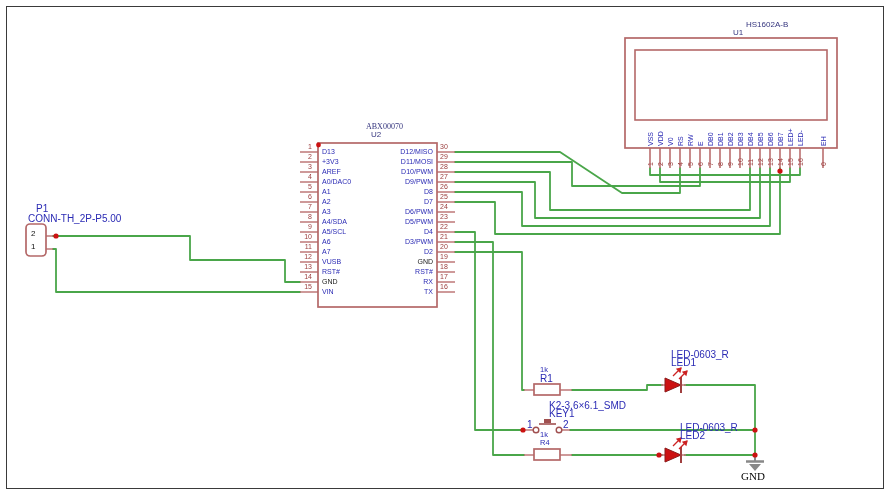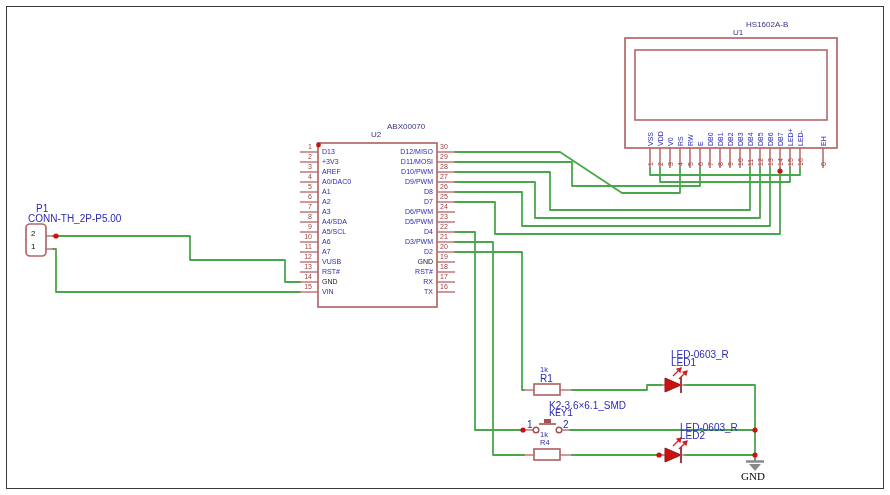--- a/index.html
+++ b/index.html
@@ -133,34 +133,34 @@
       <circle cx="755" cy="455" r="2.6"></circle>
       <circle cx="780" cy="171" r="2.6"></circle>
     </g>
   </svg>
 
   <span class="lbl blue" style="left:36px;top:204px;">P1</span>
   <span class="lbl blue" style="left:28px;top:214px;">CONN-TH_2P-P5.00</span>
   <span class="lbl black" style="left:31px;top:230px;">2</span>
   <span class="lbl black" style="left:31px;top:243px;">1</span>
 
-  <span class="lbl title" style="left:387px;top:123px;">ABX00070</span>
+  <span class="lbl title" style="left:366px;top:123px;font-family:Liberation Serif, serif;">ABX00070</span>
   <span class="lbl title" style="left:371px;top:131px;">U2</span>
 
   <span class="lbl title" style="left:733px;top:21px;padding-left:13px;">HS1602A-B</span>
   <span class="lbl title" style="left:733px;top:29px;">U1</span>
 
   <span class="lbl blue" style="left:540px;top:366px;font-size:7.5px;">1k</span>
   <span class="lbl blue" style="left:540px;top:374px;font-size:10px;">R1</span>
 
   <span class="lbl blue" style="left:540px;top:431px;font-size:7.5px;">1k</span>
   <span class="lbl blue" style="left:540px;top:439px;font-size:7.5px;">R4</span>
 
   <span class="lbl blue" style="left:549px;top:401px;">K2-3.6×6.1_SMD</span>
-  <span class="lbl blue" style="left:549px;top:409px;font-family:Liberation Mono, monospace;">KEY1</span>
+  <span class="lbl blue" style="left:549px;top:409px;">KEY1</span>
   <span class="lbl blue" style="left:527px;top:420px;">1</span>
   <span class="lbl blue" style="left:563px;top:420px;">2</span>
 
   <span class="lbl blue" style="left:671px;top:350px;">LED-0603_R</span>
   <span class="lbl blue" style="left:671px;top:358px;">LED1</span>
 
   <span class="lbl blue" style="left:680px;top:423px;">LED-0603_R</span>
   <span class="lbl blue" style="left:680px;top:431px;">LED2</span>
 
   <span class="lbl gnd-lbl" style="left:741px;top:471px;">GND</span>

